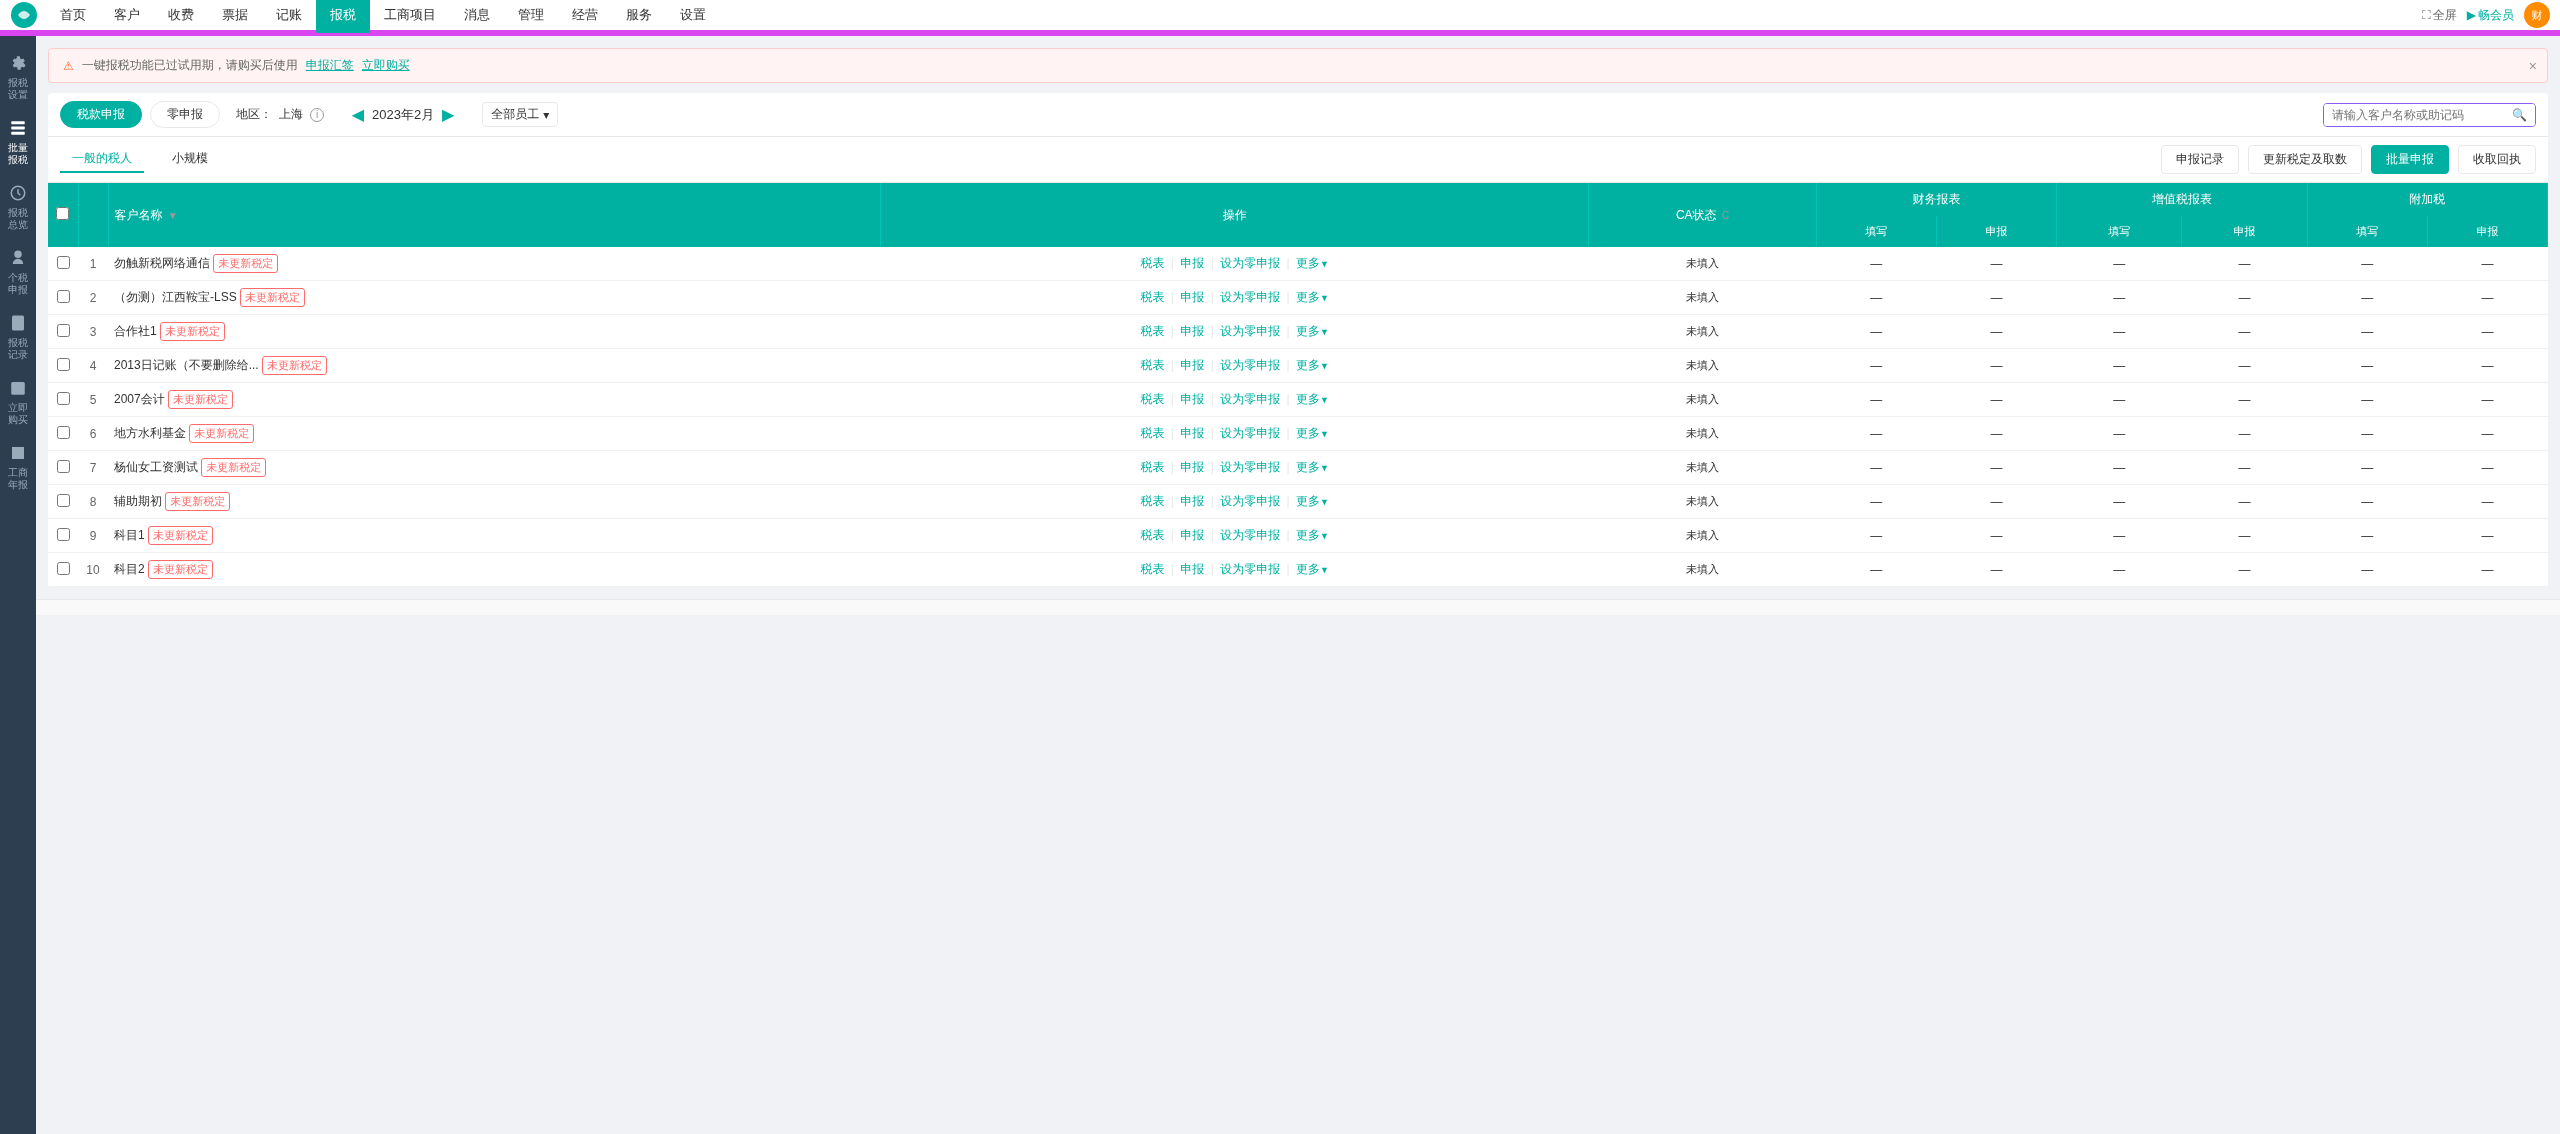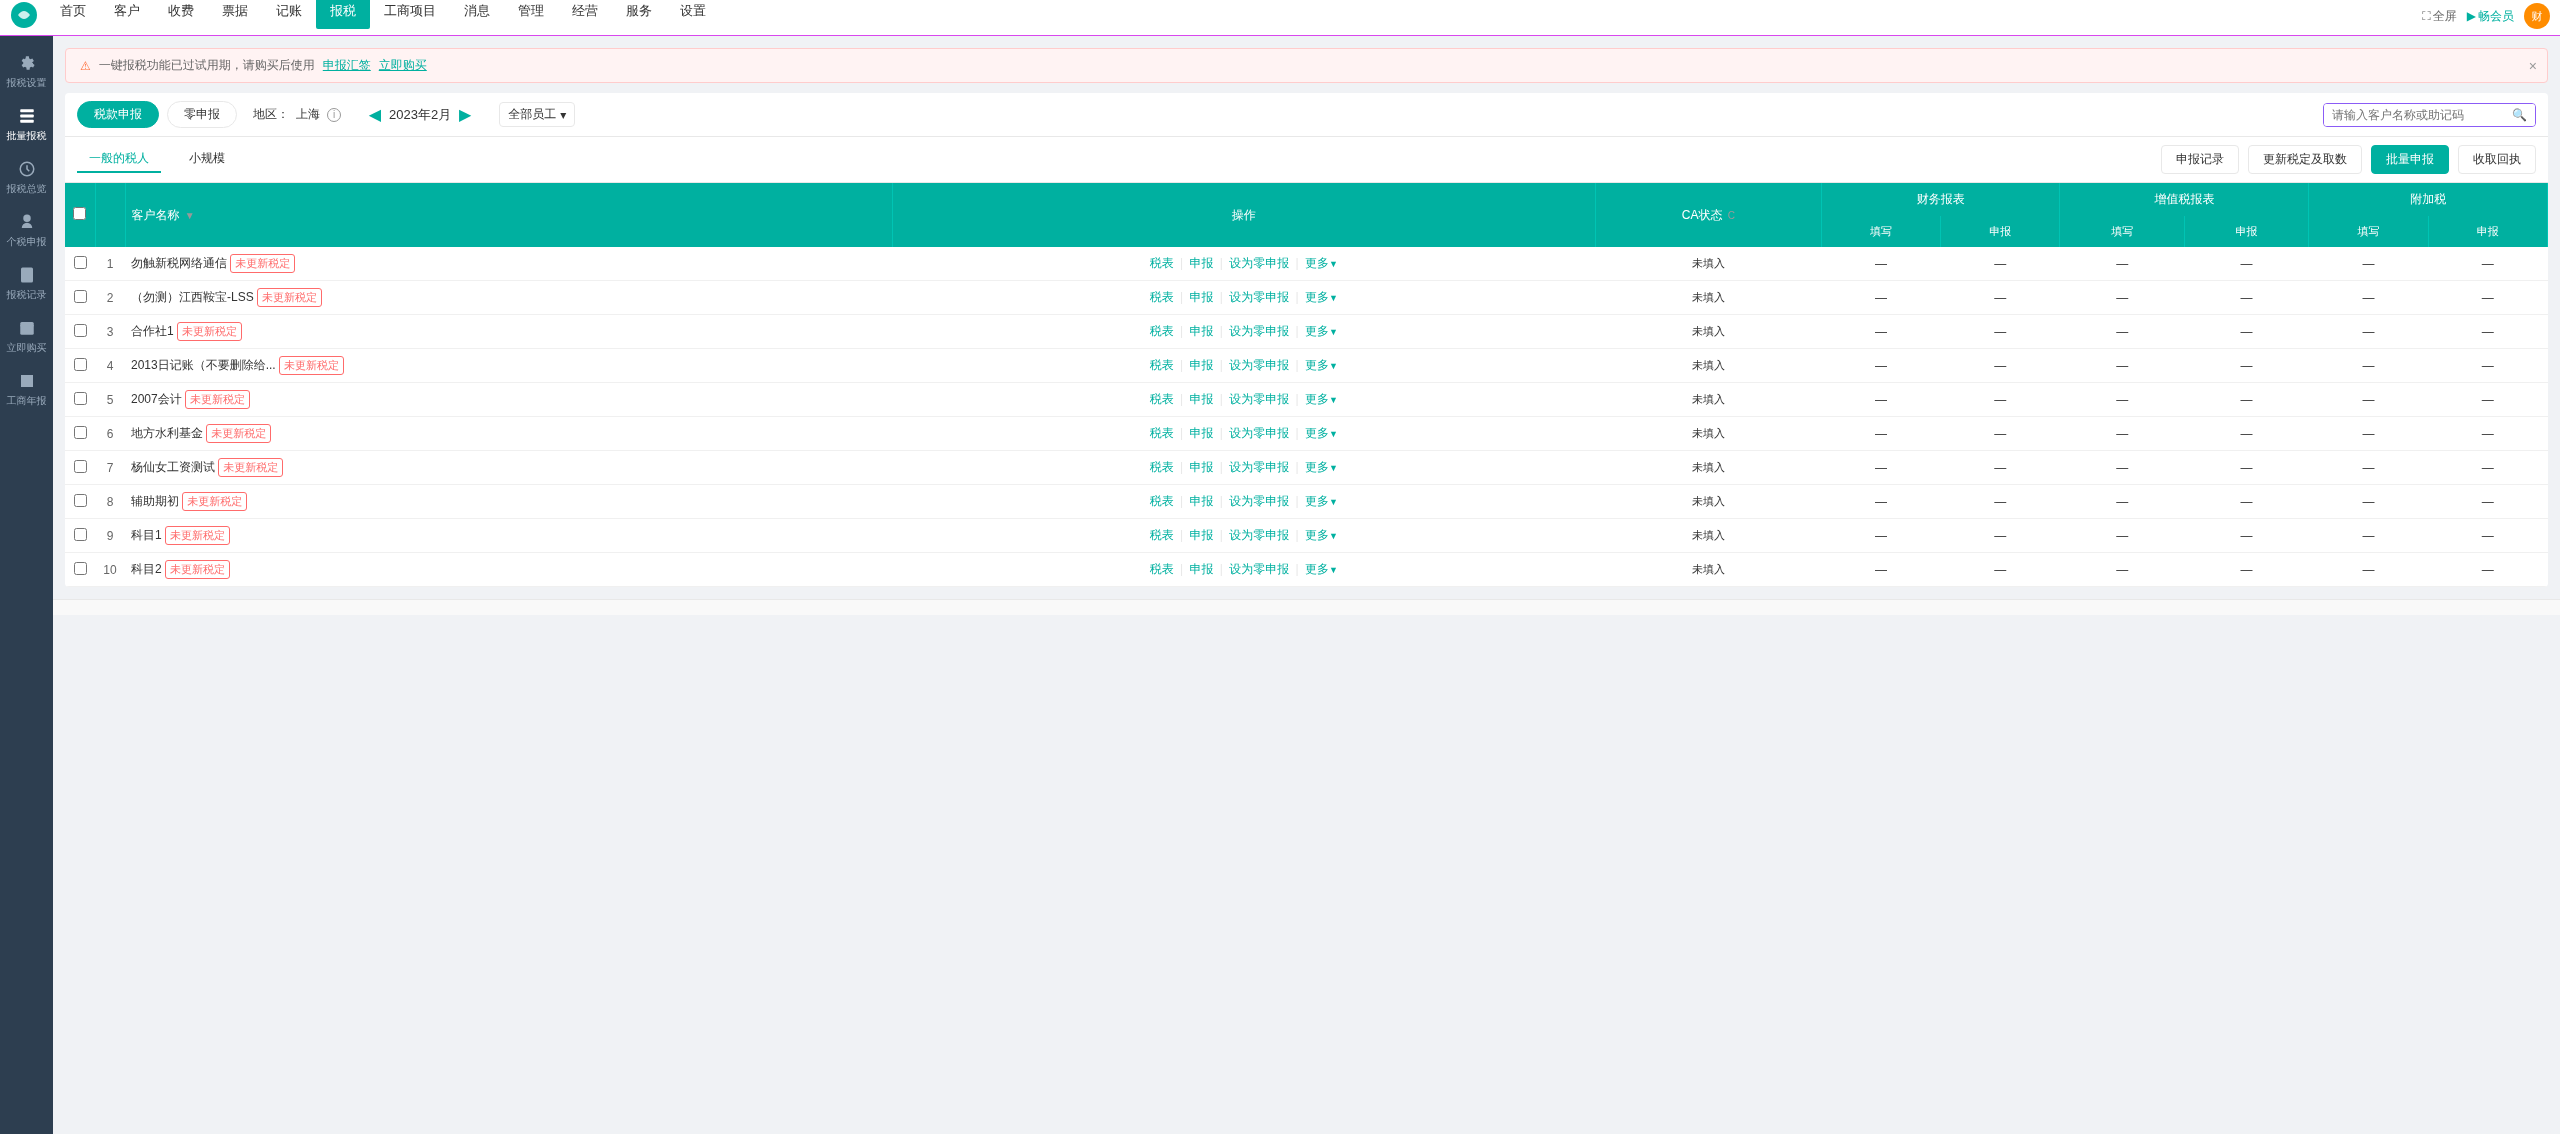--- a/index.html
+++ b/index.html
@@ -1,34 +1,34 @@
 <!DOCTYPE html>
 <html><head>
   <meta charset="utf-8">
   <style>
     * { box-sizing: border-box; margin: 0; padding: 0; }
     body { font-family: 'Microsoft YaHei', 'PingFang SC', sans-serif; font-size: 12px; background: #f0f2f5; display: flex; flex-direction: column; height: 100vh; overflow: hidden; }
 
     
-    .top-nav { background: #fff; height: 36px; display: flex; align-items: flex-end; border-bottom: 1px solid #d946ef; padding: 6px 10px; flex-shrink: 0; }
+    .top-nav { background: #fff; height: 36px; display: flex; align-items: center; border-bottom: 6px solid #d946ef; padding: 6px 10px; flex-shrink: 0; }
     .top-nav-logo { width: 28px; height: 28px; margin-right: 8px; }
     .top-nav-logo svg { width: 28px; height: 28px; }
     .top-nav-items { display: flex; align-items: center; flex: 1; }
     .top-nav-item { padding: 0 14px; height: 36px; line-height: 36px; cursor: pointer; color: #333; font-size: 13px; }
     .top-nav-item.active { background: #00b0a0; color: #fff; border-radius: 2px; }
     .top-nav-right { display: flex; align-items: center; gap: 10px; margin-left: auto; font-size: 12px; color: #666; }
     .top-nav-right .fullscreen-btn, .top-nav-right .member-btn { cursor: pointer; color: #666; display: flex; align-items: center; gap: 2px; }
     .top-nav-right .member-btn { color: #00b0a0; }
     .avatar { width: 26px; height: 26px; border-radius: 50%; background: #ff8c00; display: flex; align-items: center; justify-content: center; color: #fff; font-size: 11px; }
 
     
     .main-layout { display: flex; flex: 1; overflow: hidden; }
 
     
-    .sidebar { width: 53px; background: #2d3e50; display: flex; flex-direction: column; align-items: center; padding-top: 8px; flex-shrink: 0; }
+    .sidebar { width: 36px; background: #2d3e50; display: flex; flex-direction: column; align-items: center; padding-top: 8px; flex-shrink: 0; }
     .sidebar-item { display: flex; flex-direction: column; align-items: center; padding: 8px 4px; cursor: pointer; color: #9ab; width: 100%; text-align: center; font-size: 10px; gap: 3px; }
     .sidebar-item.active { color: #fff; }
     .sidebar-icon { width: 22px; height: 22px; display: flex; align-items: center; justify-content: center; }
     .sidebar-icon svg { width: 18px; height: 18px; fill: currentColor; }
     .sidebar-label { font-size: 10px; line-height: 1.2; }
 
     
     .content { flex: 1; overflow: auto; padding: 0; background: #f0f2f5; }
     .content-inner { padding: 12px; }
 

